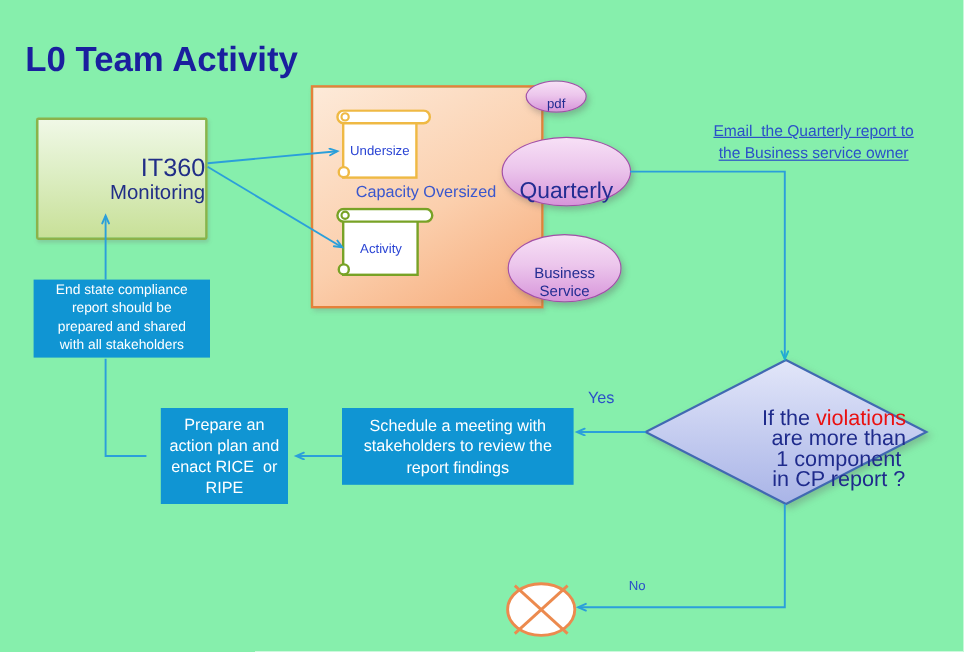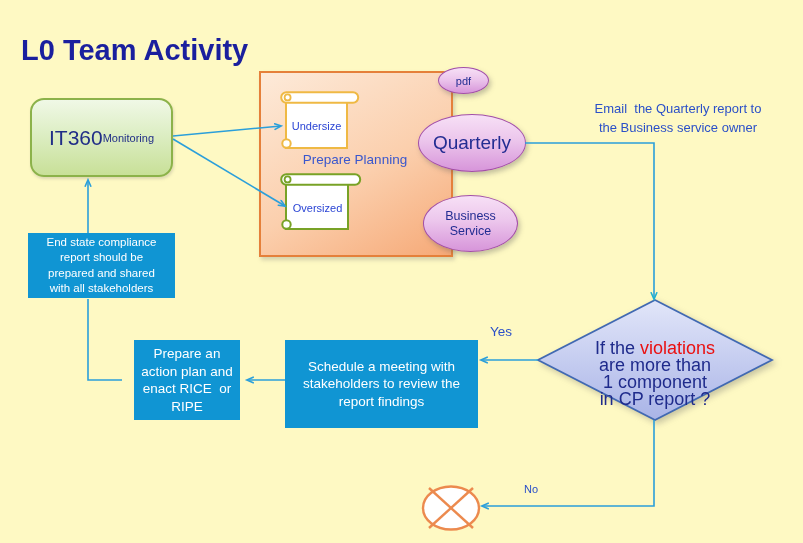--- a/index.html
+++ b/index.html
@@ -1,34 +1,34 @@
 <!DOCTYPE html>
 <html><head>
 <meta charset="utf-8">
 <style>
   html,body{margin:0;padding:0;background:#ffffff;}
   #canvas{
-    position:relative;width:803px;height:543px;background:#fef9c3;overflow:hidden;
+    position:relative;width:803px;height:543px;background:#86efac;overflow:hidden;
     font-family:"Liberation Sans",sans-serif;
   }
   .abs{position:absolute;}
   .ml{white-space:pre-wrap;}
-  .ctr{display:flex;align-items:center;justify-content:center;text-align:center;}
+  .ctr{display:flex;align-items:flex-end;justify-content:center;text-align:center;}
 
   .page-title{left:21px;top:34px;font-size:29px;font-weight:bold;color:#1a1f9e;letter-spacing:0px;}
 
   .it360{
-    left:30px;top:98px;width:143px;height:79px;box-sizing:border-box;
+    left:30px;top:98px;width:143px;height:102px;box-sizing:border-box;
     background:linear-gradient(180deg,#f0f8e6 0%,#ddeec4 45%,#c8e098 100%);
-    border:2px solid #8cb24a;border-radius:14px;
+    border:2px solid #8cb24a;border-radius:2px;
     box-shadow:1px 2px 3px rgba(120,120,120,.25);
-    flex-direction:row;
+    flex-direction:column;
   }
   .it360-title{font-size:21px;color:#212e87;line-height:24px;}
-  .it360-sub{font-size:11px;color:#212e87;line-height:16px;}
+  .it360-sub{font-size:17px;color:#212e87;line-height:16px;}
 
   .cap-group{
     left:259px;top:71px;width:194px;height:186px;box-sizing:border-box;
     background:linear-gradient(150deg,#fdead9 0%,#fbcfad 55%,#f6a977 100%);
     border:2px solid #e5803a;
     box-shadow:2px 3px 4px rgba(120,120,120,.3);
   }
   .cap-label{left:288px;top:152px;width:134px;font-size:13.5px;color:#3a57cd;text-align:center;}
 
   .scrollbox{pointer-events:none;}
@@ -41,29 +41,29 @@
     background:linear-gradient(180deg,#f7e0f6 0%,#ecc6ec 45%,#d795da 100%);
     border:1.6px solid #a24fa8;
     box-shadow:2px 3px 5px rgba(90,90,90,.35);
     color:#232d92;
   }
   .ell-pdf{left:438px;top:67px;width:51px;height:27px;font-size:11px;}
   .ell-quarterly{left:418px;top:114px;width:108px;height:58px;font-size:19px;}
   .ell-business{left:423px;top:195px;width:95px;height:57px;font-size:12.5px;line-height:15px;}
 
   .note{color:#2b50c8;font-size:13px;line-height:19px;text-align:center;}
-  .email-note{left:566px;top:99px;width:224px;}
+  .email-note{left:566px;top:99px;width:224px;text-decoration:underline;}
   .yes-label{left:490px;top:322px;width:40px;text-align:left;font-size:13.5px;}
   .no-label{left:524px;top:480px;width:40px;text-align:left;font-size:11px;}
 
   .proc{
     background:#1095d3;color:#ffffff;box-sizing:border-box;
     display:flex;align-items:center;justify-content:center;text-align:center;
   }
-  .proc-schedule{left:285px;top:340px;width:193px;height:88px;font-size:13.5px;line-height:17.5px;}
+  .proc-schedule{left:285px;top:340px;width:193px;height:64px;font-size:13.5px;line-height:17.5px;}
   .proc-prepare{left:122px;top:340px;width:106px;height:80px;font-size:13.5px;line-height:17.5px;margin-left:12px;}
   .proc-endstate{left:28px;top:233px;width:147px;height:65px;font-size:11.5px;line-height:15.5px;}
 
   .diamond-svg{left:528px;top:290px;filter:drop-shadow(3px 3px 3px rgba(100,100,100,.35));}
   .dec-text{left:555px;top:336px;width:200px;height:76px;flex-direction:column;
     font-size:18px;line-height:17.2px;color:#1f2b8c;}
   .viol{color:#ea1010;}
 
   svg{display:block;}
   .overlay{left:0;top:0;pointer-events:none;}
@@ -74,40 +74,40 @@
 <div id="canvas">
 
   <div class="abs page-title">L0 Team Activity</div>
 
   <div class="abs it360 ctr">
     <div class="it360-title">IT360</div>
     <div class="it360-sub">Monitoring</div>
   </div>
 
   <div class="abs cap-group"></div>
-  <div class="abs cap-label">Prepare Planning</div>
+  <div class="abs cap-label">Capacity Oversized</div>
 
   <div class="abs scrollbox" style="left:280px;top:91px;width:80px;height:61px;">
     <svg width="80" height="61" viewBox="0 0 80 61">
       <rect x="6" y="10" width="61" height="47" fill="#ffffff" stroke="#efb944" stroke-width="2"></rect>
       <circle cx="6.5" cy="52.5" r="4.2" fill="#ffffff" stroke="#efb944" stroke-width="2"></circle>
       <rect x="1.2" y="1.2" width="77" height="10.5" rx="5.2" fill="#ffffff" stroke="#efb944" stroke-width="2"></rect>
       <circle cx="7.6" cy="6.4" r="3" fill="#ffffff" stroke="#efb944" stroke-width="1.8"></circle>
     </svg>
     <div class="scroll-label">Undersize</div>
   </div>
 
   <div class="abs scrollbox" style="left:280px;top:173px;width:82px;height:60px;">
     <svg width="82" height="60" viewBox="0 0 82 60">
       <rect x="6" y="10" width="62" height="46" fill="#ffffff" stroke="#78a226" stroke-width="2"></rect>
       <circle cx="6.5" cy="51.5" r="4.2" fill="#ffffff" stroke="#78a226" stroke-width="2"></circle>
       <rect x="1.2" y="1.2" width="79" height="10.5" rx="5.2" fill="#ffffff" stroke="#78a226" stroke-width="2"></rect>
       <circle cx="7.6" cy="6.4" r="3" fill="#ffffff" stroke="#78a226" stroke-width="1.8"></circle>
     </svg>
-    <div class="scroll-label">Oversized</div>
+    <div class="scroll-label">Activity</div>
   </div>
 
   <div class="abs ell ell-pdf ctr">
     <span>pdf</span>
   </div>
   <div class="abs ell ell-quarterly ctr">
     <span>Quarterly</span>
   </div>
   <div class="abs ell ell-business ctr">
     <span class="ml">Business

